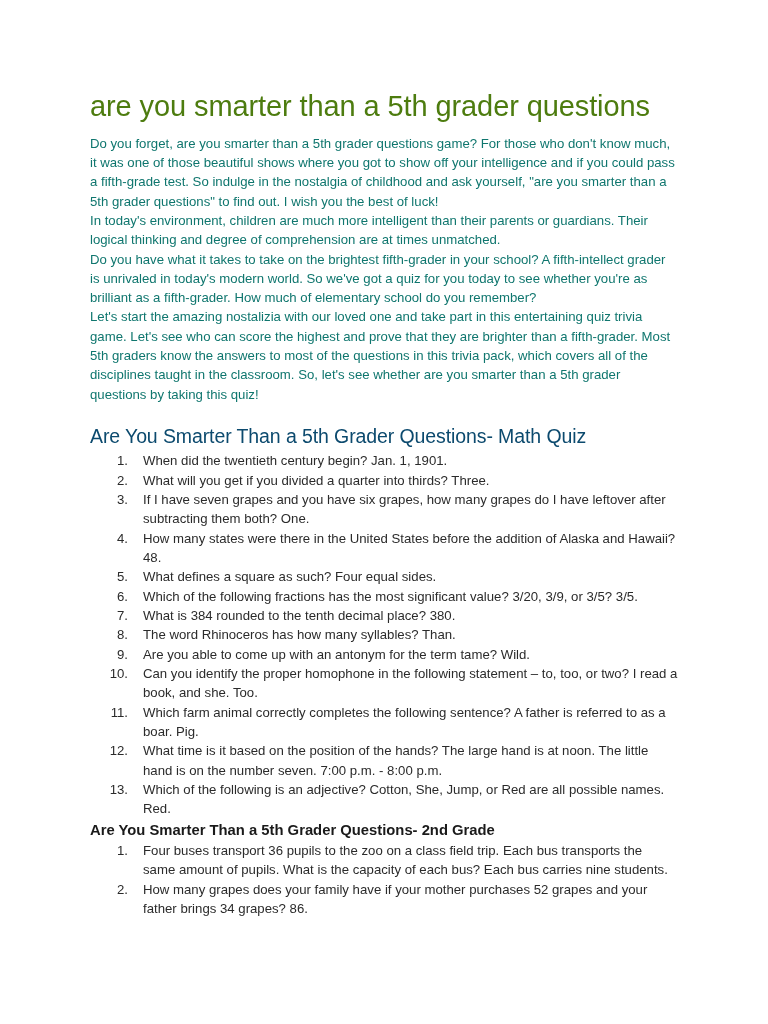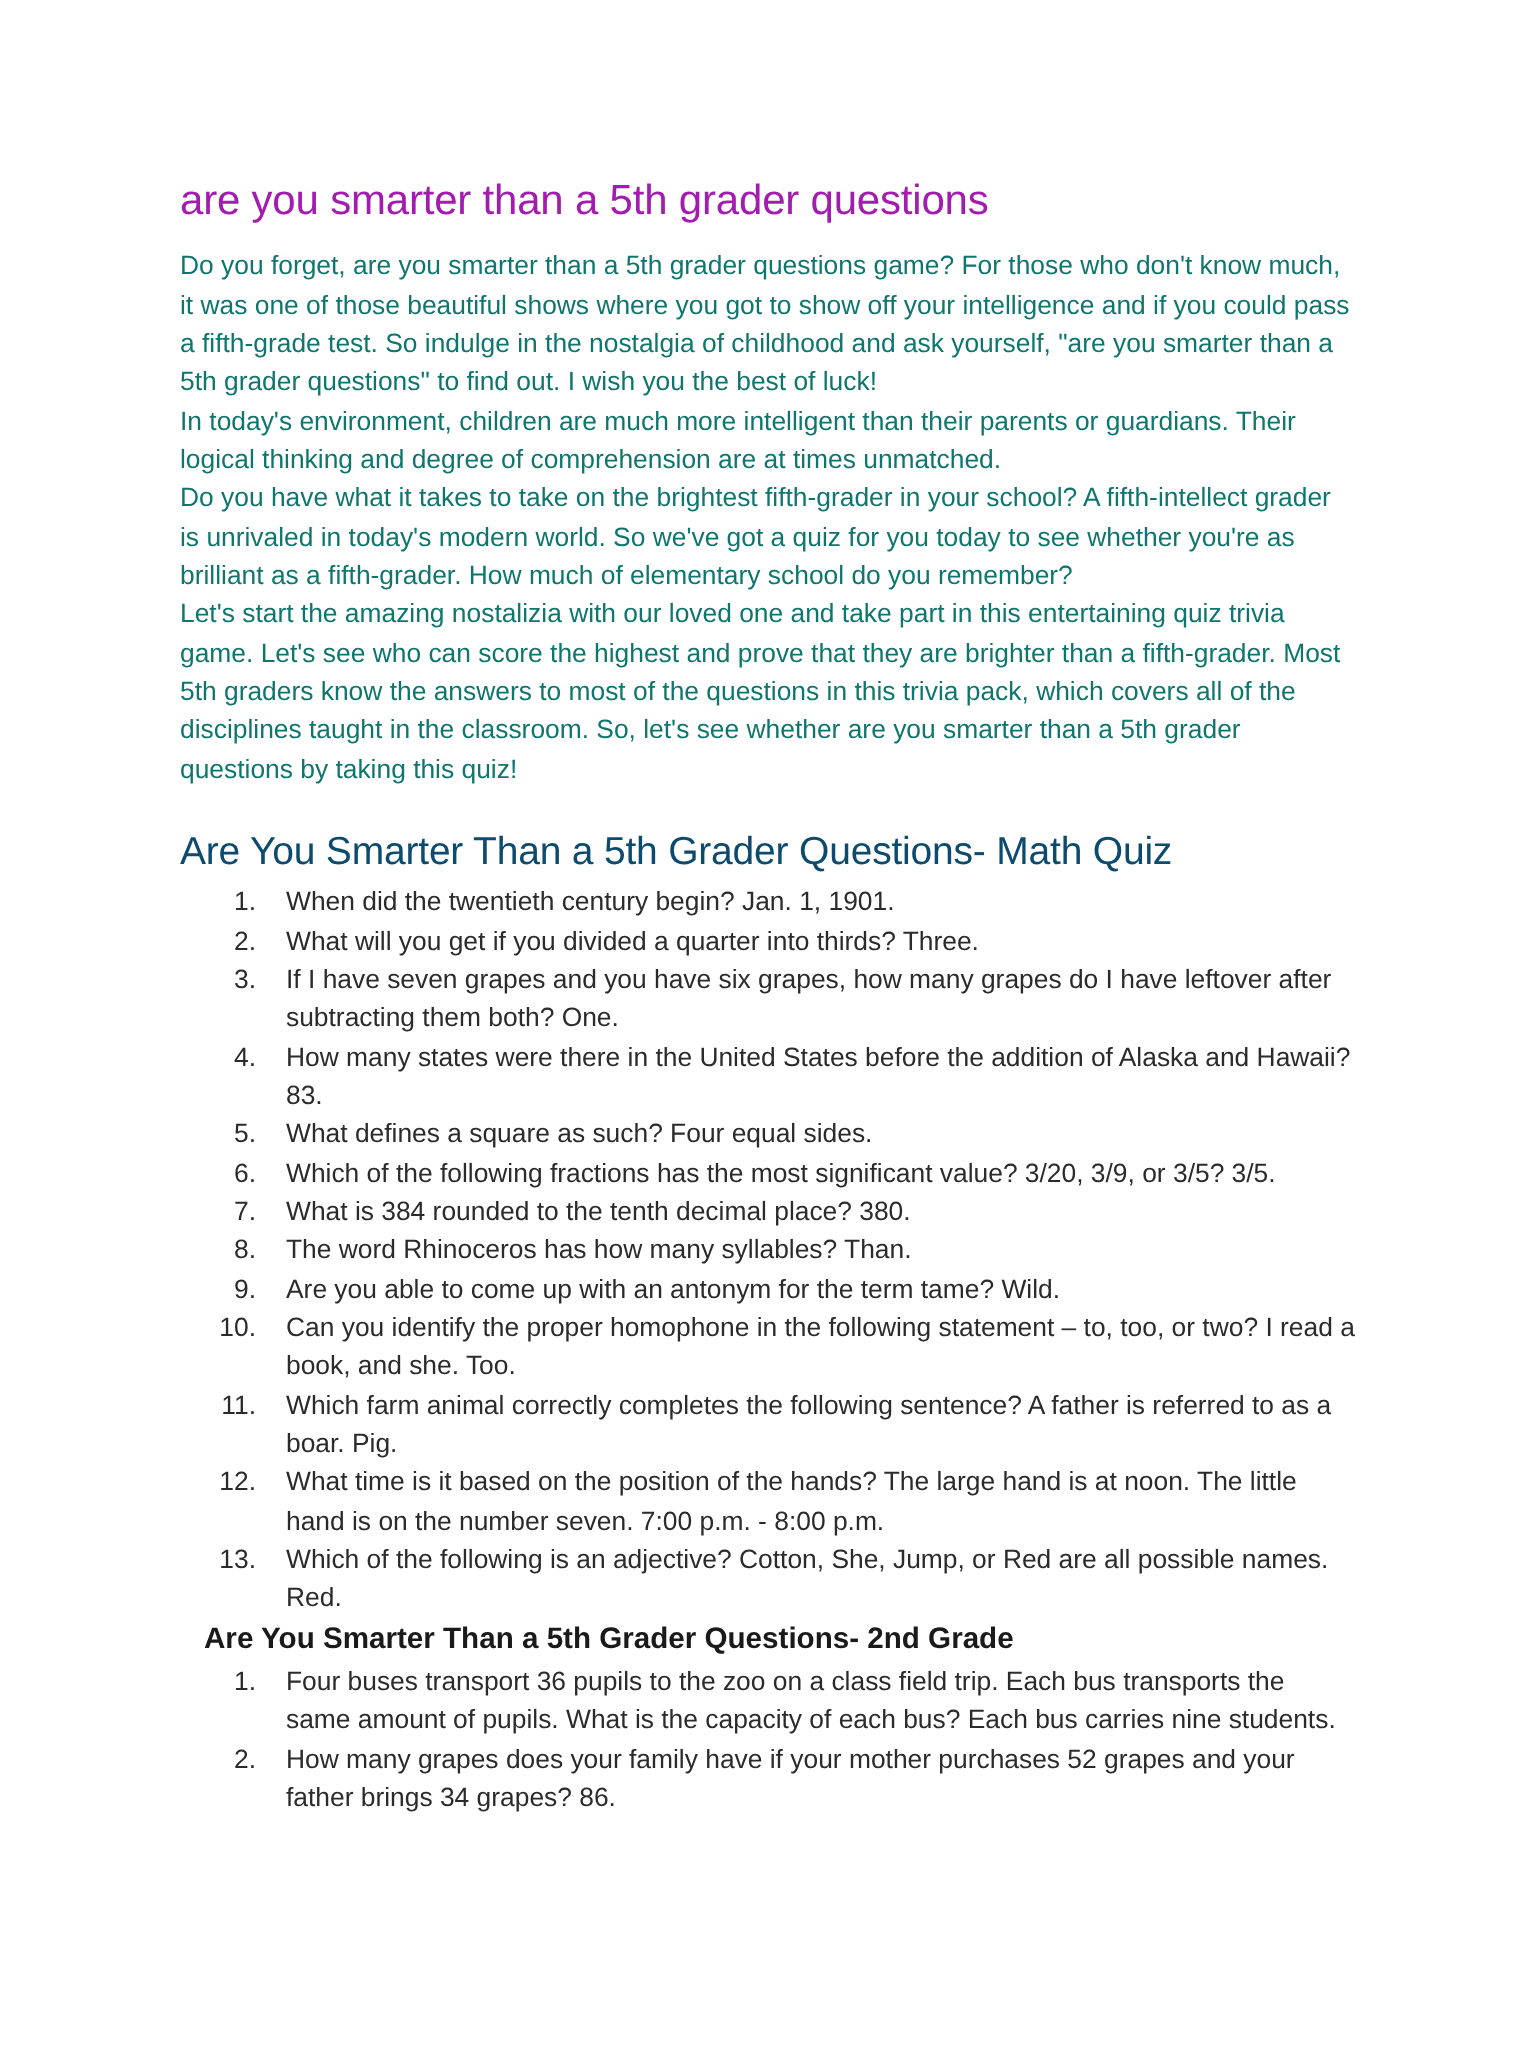--- a/index.html
+++ b/index.html
@@ -16,26 +16,26 @@
   }
   #page {
     position: relative;
     width: 768px;
     height: 1024px;
     background: #ffffff;
     box-sizing: border-box;
     padding: 88px 90px 0 90px;
   }
   .doc-title {
-    font-size: 21px;
+    font-size: 29px;
     font-weight: normal;
     line-height: 1.26;
     letter-spacing: -0.1px;
     margin: 0 0 9px 0;
-    color: #a21caf;
+    color: #4d7c0f;
   }
   p.para {
     font-size: 13.2px;
     line-height: 1.465;
     margin: 0;
     padding: 0;
     text-align: left;
     color: #0f766e;
   }
   h2.section-title {
@@ -43,21 +43,21 @@
     font-weight: normal;
     line-height: 1.3;
     margin: 20px 0 2px 0;
     color: #0c4a6e;
     letter-spacing: -0.1px;
   }
   h3.section-title-sm {
     font-size: 14.8px;
     font-weight: bold;
     line-height: 1.3;
-    margin: 2px 0 1px 12px;
+    margin: 2px 0 1px 0;
     color: #1a1a1a;
   }
   ol.qlist {
     list-style: none;
     margin: 0;
     padding: 0;
   }
   ol.qlist > li {
     position: relative;
     font-size: 13.2px;
@@ -102,21 +102,21 @@
     <li>
       <span class="num">2.</span>
       <span class="qtext">What will you get if you divided a quarter into thirds? Three.</span>
     </li>
     <li>
       <span class="num">3.</span>
       <span class="qtext">If I have seven grapes and you have six grapes, how many grapes do I have leftover after subtracting them both? One.</span>
     </li>
     <li>
       <span class="num">4.</span>
-      <span class="qtext">How many states were there in the United States before the addition of Alaska and Hawaii? 83.</span>
+      <span class="qtext">How many states were there in the United States before the addition of Alaska and Hawaii? 48.</span>
     </li>
     <li>
       <span class="num">5.</span>
       <span class="qtext">What defines a square as such? Four equal sides.</span>
     </li>
     <li>
       <span class="num">6.</span>
       <span class="qtext">Which of the following fractions has the most significant value? 3/20, 3/9, or 3/5? 3/5.</span>
     </li>
     <li>

